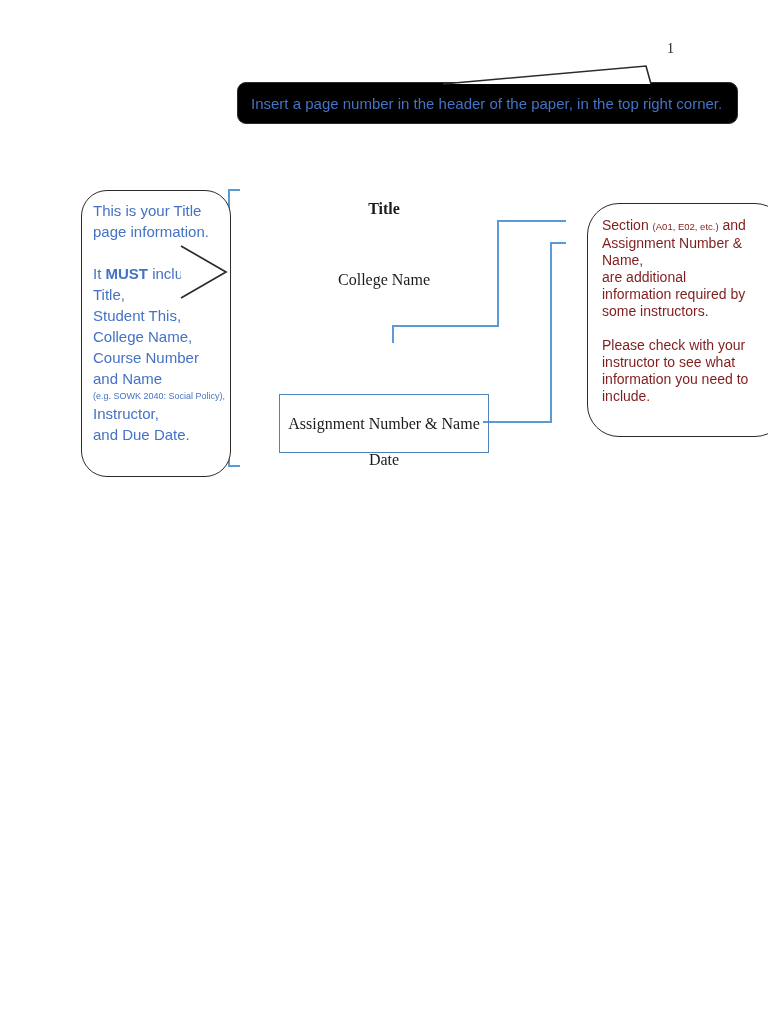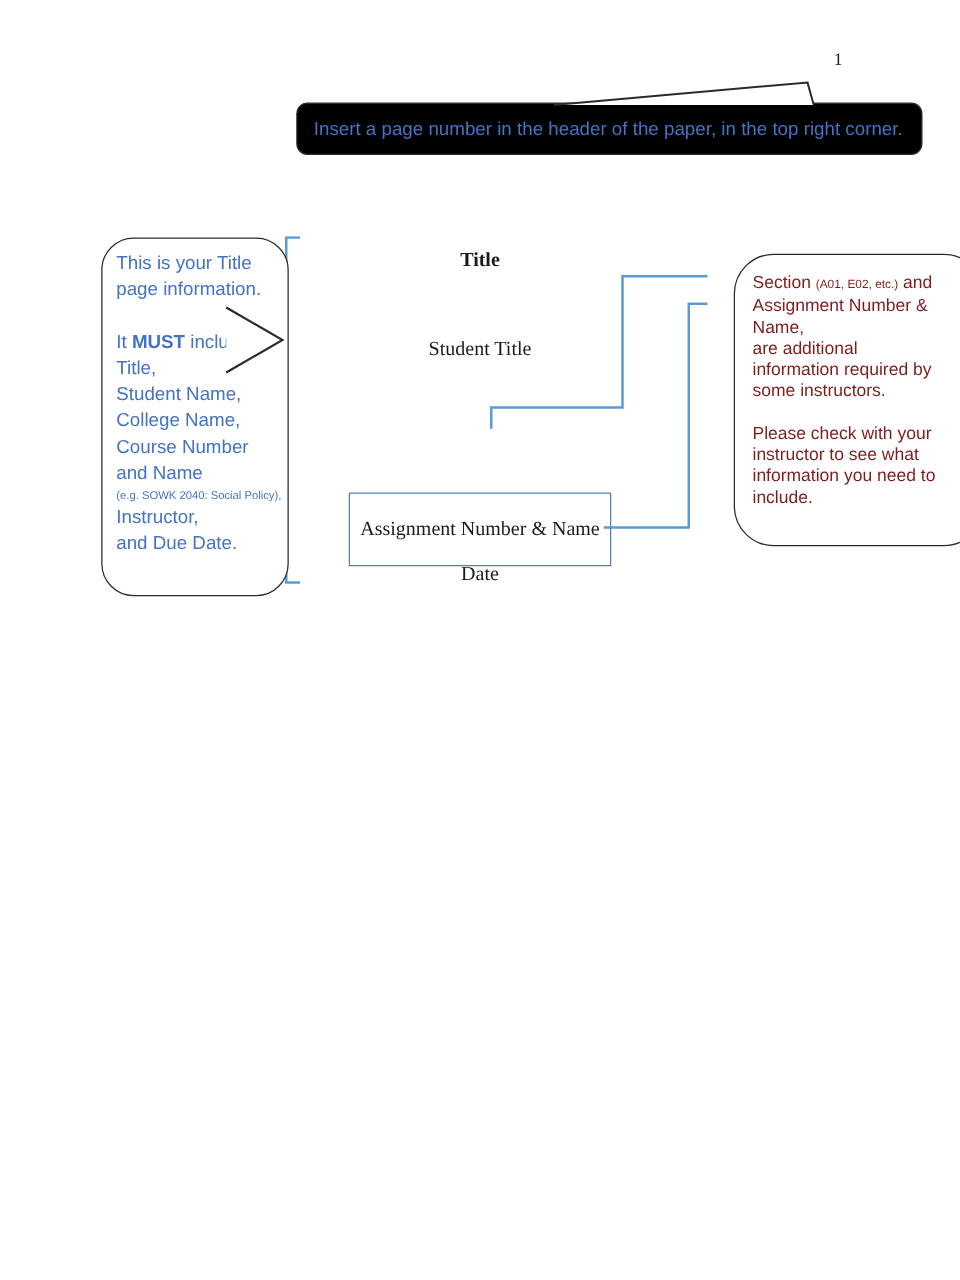--- a/index.html
+++ b/index.html
@@ -121,35 +121,35 @@
   <svg class="svg-abs" style="left:425px; top:58px; width:245px; height:30px" viewBox="0 0 245 30">
     <path d="M18,26 L221,8 L226,26" fill="#ffffff" stroke="#2b2b2b" stroke-width="1.6"></path>
   </svg>
 
   <div class="left-callout">
     <div>This is your Title</div>
     <div>page information.</div>
     <div class="blank"></div>
     <div><span>It </span><b>MUST</b><span> include</span></div>
     <div>Title,</div>
-    <div>Student Name,</div>
+    <div>Student This,</div>
     <div>College Name,</div>
     <div>Course Number</div>
     <div>and Name</div>
     <div class="small">(e.g. SOWK 2040: Social Policy),</div>
     <div>Instructor,</div>
     <div>and Due Date.</div>
   </div>
 
   <svg class="svg-abs" style="left:180px; top:241px; width:50px; height:62px" viewBox="0 0 50 62">
     <path d="M1,5 L46,31 L1,57" fill="#ffffff" stroke="#2b2b2b" stroke-width="1.7"></path>
   </svg>
 
   <div class="tp-line tp-title" style="top:200px">Title</div>
-  <div class="tp-line" style="top:271px">Student Title</div>
+  <div class="tp-line" style="top:271px">College Name</div>
   <div class="tp-line" style="top:415px"><span class="blue-box-wide">Assignment Number &amp; Name</span></div>
   <div class="tp-line" style="top:451px">Date</div>
 
   <div class="right-callout">
     <div><span>Section </span><span class="small">(A01, E02, etc.)</span><span> and</span></div>
     <div>Assignment Number &amp;</div>
     <div>Name,</div>
     <div>are additional</div>
     <div>information required by</div>
     <div>some instructors.</div>

